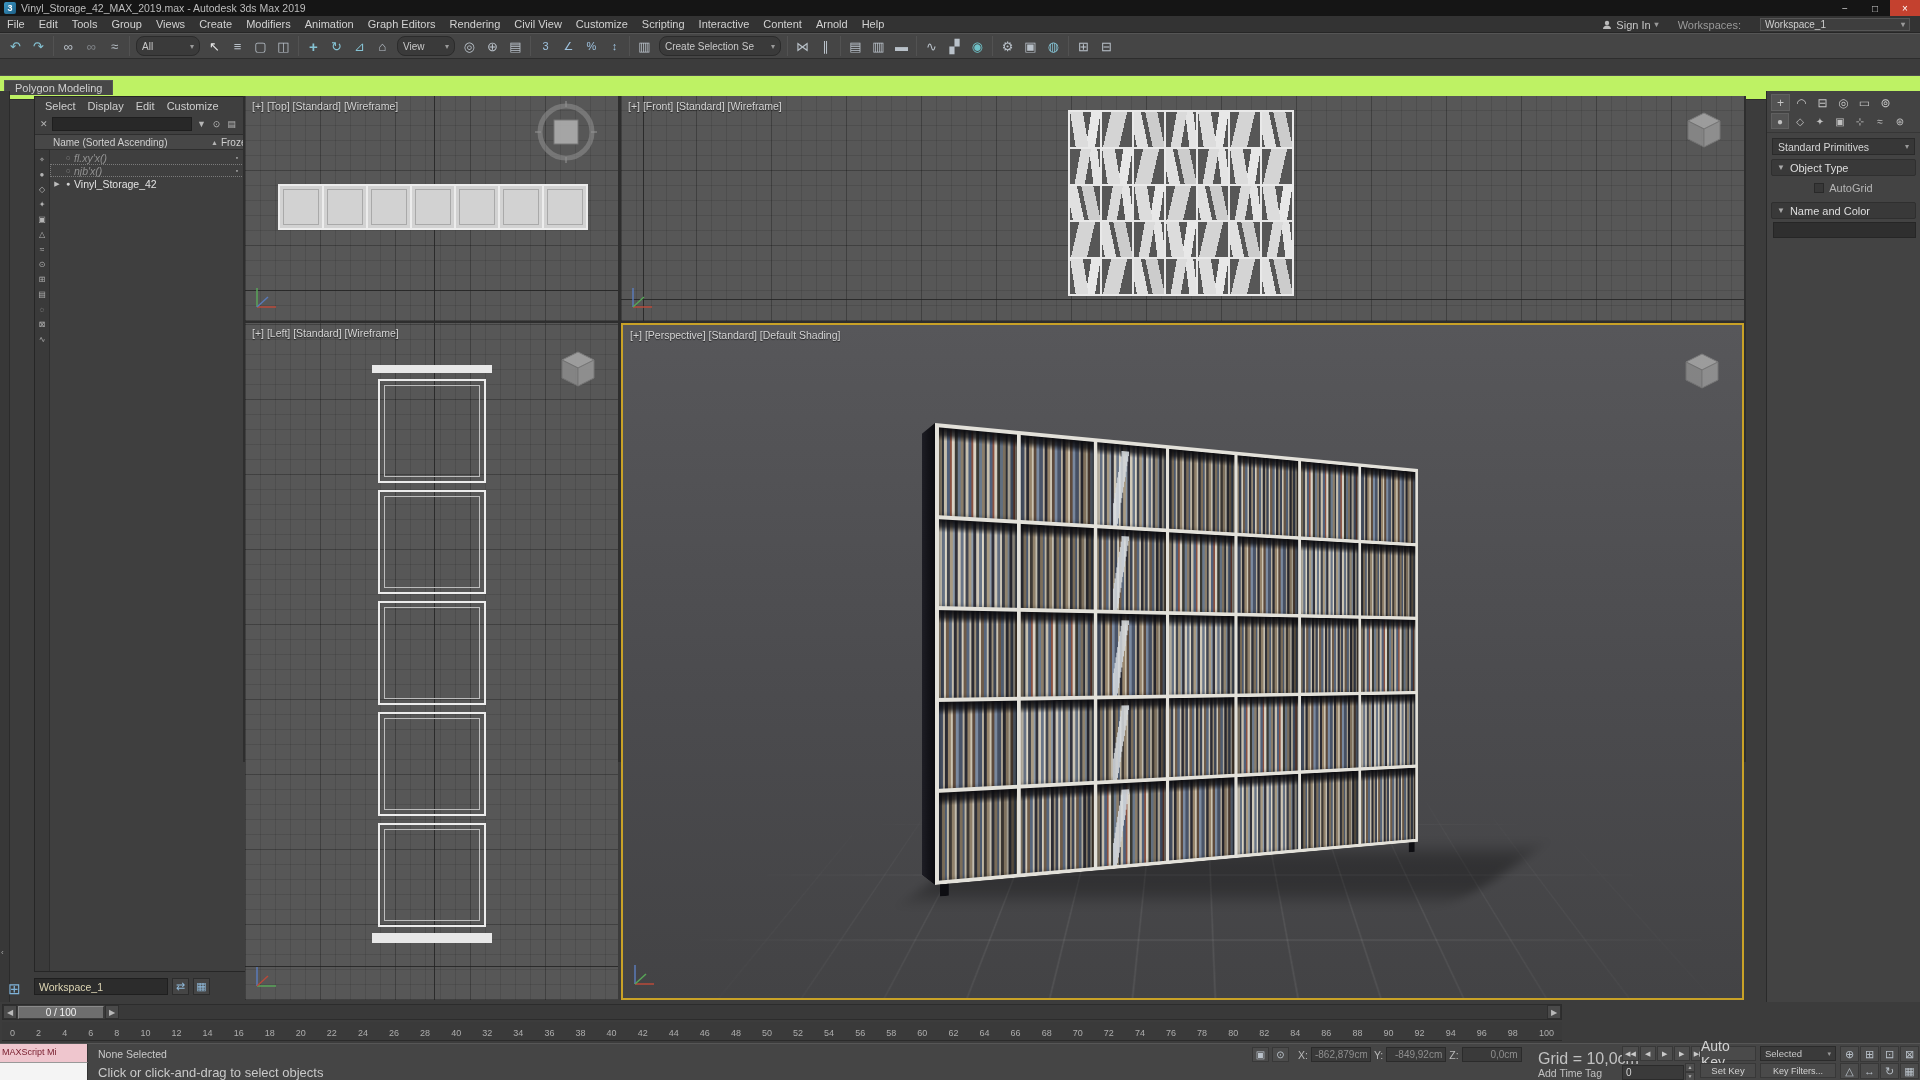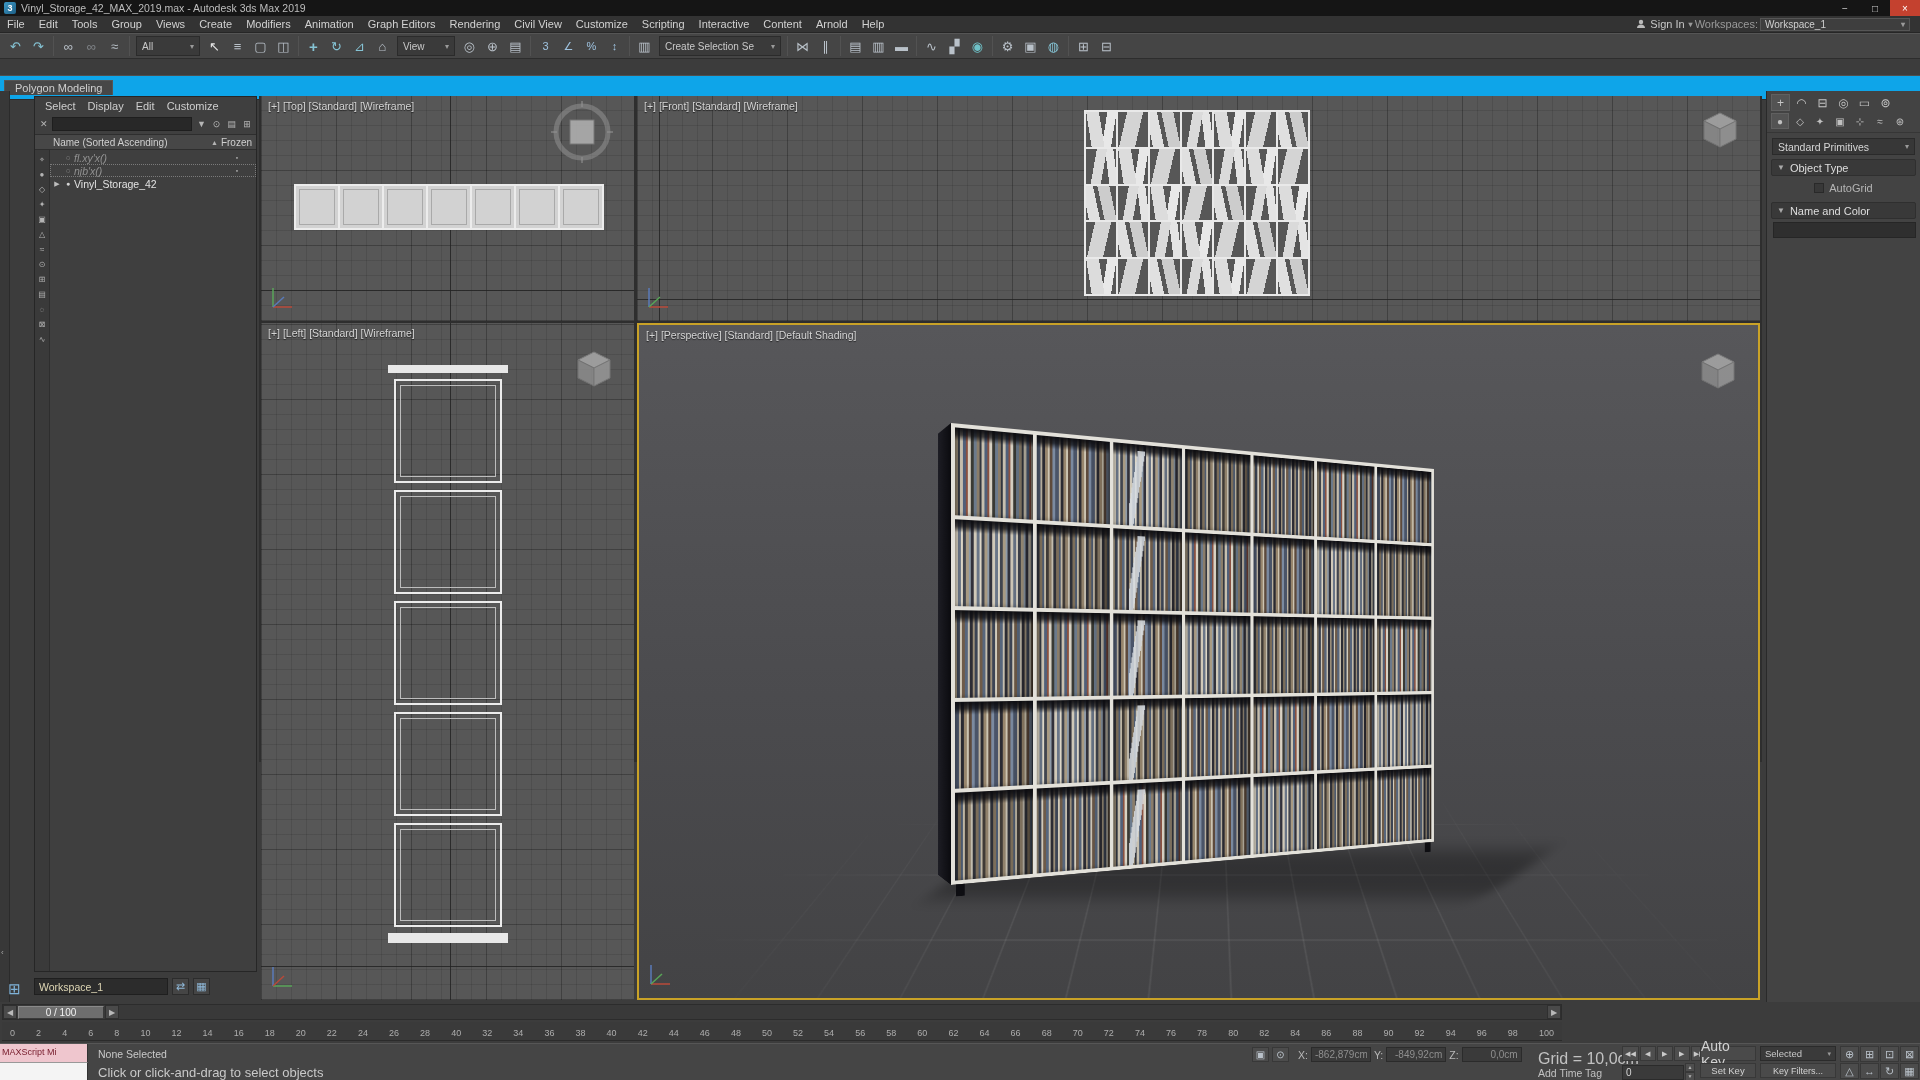--- a/index.html
+++ b/index.html
@@ -10,40 +10,40 @@
 .titlebar{position:absolute;left:0;top:0;width:100%;height:16px;background:#151515;display:flex;align-items:center;color:#bdbdbd;font-size:10.5px}
 .app-logo{width:12px;height:12px;margin:0 5px 0 4px;border-radius:2px;background:linear-gradient(135deg,#3e9bc8,#1d5f86);color:#fff;font-size:9px;font-weight:bold;display:flex;align-items:center;justify-content:center}
 .tb-btns{margin-left:auto;display:flex;height:100%}
 .tb-btn{width:30px;height:100%;display:flex;align-items:center;justify-content:center;color:#cfcfcf;font-size:10px}
 .tb-btn.close{background:#c4412f;color:#fff}
 
 
 .menubar{position:absolute;left:0;top:16px;width:100%;height:17px;background:#333;border-bottom:1px solid #262626;display:flex;align-items:center}
 .mb-items{display:flex;align-items:center;height:100%}
 .mi{padding:0 7px;color:#d2d2d2}
-.mb-right{margin-left:auto;display:flex;align-items:center;gap:2px;padding-right:10px}
+.mb-right{margin-left:auto;display:flex;align-items:flex-end;gap:19px;padding-right:10px}
 .signin{display:flex;align-items:center;gap:4px;color:#c6c6c6}
 .ws-label{color:#9a9a9a}
 .ws-dd{display:flex;align-items:center;justify-content:space-between;width:150px;height:13px;background:#3e3e3e;border:1px solid #565656;padding:0 4px;font-size:10px;color:#cfcfcf}
 
 
 .toolbar{position:absolute;left:0;top:33px;width:100%;height:26px;background:#454545;border-top:1px solid #555;border-bottom:1px solid #2d2d2d;display:flex;align-items:center;padding-left:4px}
 .tbi{width:23px;height:22px;display:inline-flex;align-items:center;justify-content:center;color:#b9c1c9;font-size:13px}
 .tbi.teal{color:#85c3d4}.tbi.lite{color:#e6e6e6}.tbi.dim{opacity:.5}.tbi.snap{color:#9fc3e0;font-size:11px}.tbi.mat{color:#6fc2c8}.tbi.b{font-weight:bold;font-size:15px}
 .tbsep{width:1px;height:20px;background:#383838;border-right:1px solid #525252;margin:0 3px}
-.tbdd{height:20px;background:#3a3a3a;border:1px solid #2b2b2b;border-radius:0;margin:0 3px;padding:0 5px;display:inline-flex;align-items:center;gap:6px;color:#c9c9c9;font-size:10px;white-space:nowrap;overflow:hidden}
+.tbdd{height:20px;background:#3a3a3a;border:1px solid #2b2b2b;border-radius:8px;margin:0 3px;padding:0 5px;display:inline-flex;align-items:center;gap:6px;color:#c9c9c9;font-size:10px;white-space:nowrap;overflow:hidden}
 .tbdd b{font-weight:normal;color:#9a9a9a;font-size:8px;margin-left:auto}
 
 
 .ribbontabs{position:absolute;left:0;top:59px;width:100%;height:16px;background:#3b3b3b;display:flex;align-items:flex-end;padding-left:6px}
 .rt-items{display:flex;align-items:flex-end}
 .rtab{padding:1px 10px;color:#c0c0c0}
 .rtab:first-of-type{background:#4a4a4a;border:1px solid #5d5d5d;border-bottom:none;color:#ececec}
 .ribbon-min{margin-left:auto;margin-right:10px;color:#9a9a9a;font-size:9px}
-.ribbonsub{position:absolute;left:0;top:75px;width:100%;height:25px;background:#0ea5e9;border-top:1px solid #4f4f4f;border-bottom:1px solid #2c2c2c;display:flex;align-items:center}
+.ribbonsub{position:absolute;left:0;top:75px;width:100%;height:25px;background:#bef264;border-top:1px solid #4f4f4f;border-bottom:1px solid #2c2c2c;display:flex;align-items:center}
 .subtab{margin-left:4px;padding:1px 10px;background:#474747;border:1px solid #555;border-bottom:none;color:#cfcfcf}
 
 
 .lefttabs{position:absolute;left:0;top:91px;width:10px;height:911px;background:#383838;border-right:1px solid #2b2b2b}
 .lt-arrow{position:absolute;left:1px;top:857px;color:#a8a8a8;font-size:8px}
 
 
 .explorer{position:absolute;left:34px;top:96px;width:223px;height:876px;background:#3f3f3f;border:1px solid #262626;display:flex;flex-direction:column}
 .exp-menus{display:flex;gap:2px;height:17px;align-items:center;padding-left:5px;background:#3f3f3f}
 .exp-mi{padding:0 5px;color:#cecece}
@@ -66,21 +66,21 @@
 .r-name{flex:1;color:#e2e2e2;white-space:nowrap;overflow:hidden}
 .r-frozen{width:38px;text-align:center;font-size:7px;color:#9a9a9a}
 
 
 .layout-mini{position:absolute;left:8px;top:980px;color:#7fb2d8;font-size:15px}
 .wsbox{position:absolute;left:34px;top:978px;display:flex;align-items:center;gap:4px}
 .wsbox input{width:134px;height:17px;background:#2c2c2c;border:1px solid #1f1f1f;color:#ded6b4;font-size:10.5px;padding:0 4px;outline:none}
 .ws-ico{width:17px;height:17px;display:flex;align-items:center;justify-content:center;background:#454545;border:1px solid #2c2c2c;color:#8fb8d8;font-size:11px}
 
 
-.vps{position:absolute;left:259px;top:96px;width:1503px;height:666px;background:#2e2e2e}
+.vps{position:absolute;left:243px;top:96px;width:1503px;height:666px;background:#2e2e2e}
 .vp{position:absolute;overflow:hidden;background-color:#575757;
  background-image:
   repeating-linear-gradient(0deg,rgba(0,0,0,.10) 0 1px,transparent 1px 15px),
   repeating-linear-gradient(90deg,rgba(0,0,0,.10) 0 1px,transparent 1px 15px),
   repeating-linear-gradient(0deg,rgba(0,0,0,.18) 0 1px,transparent 1px 75px),
   repeating-linear-gradient(90deg,rgba(0,0,0,.18) 0 1px,transparent 1px 75px)}
 .vp-top{left:2px;top:0;width:373px;height:225px}
 .vp-front{left:378px;top:0;width:1123px;height:225px}
 .vp-left{left:2px;top:227px;width:373px;height:677px}
 .vp-persp{left:378px;top:227px;width:1123px;height:677px;border:2px solid #c9a227;

